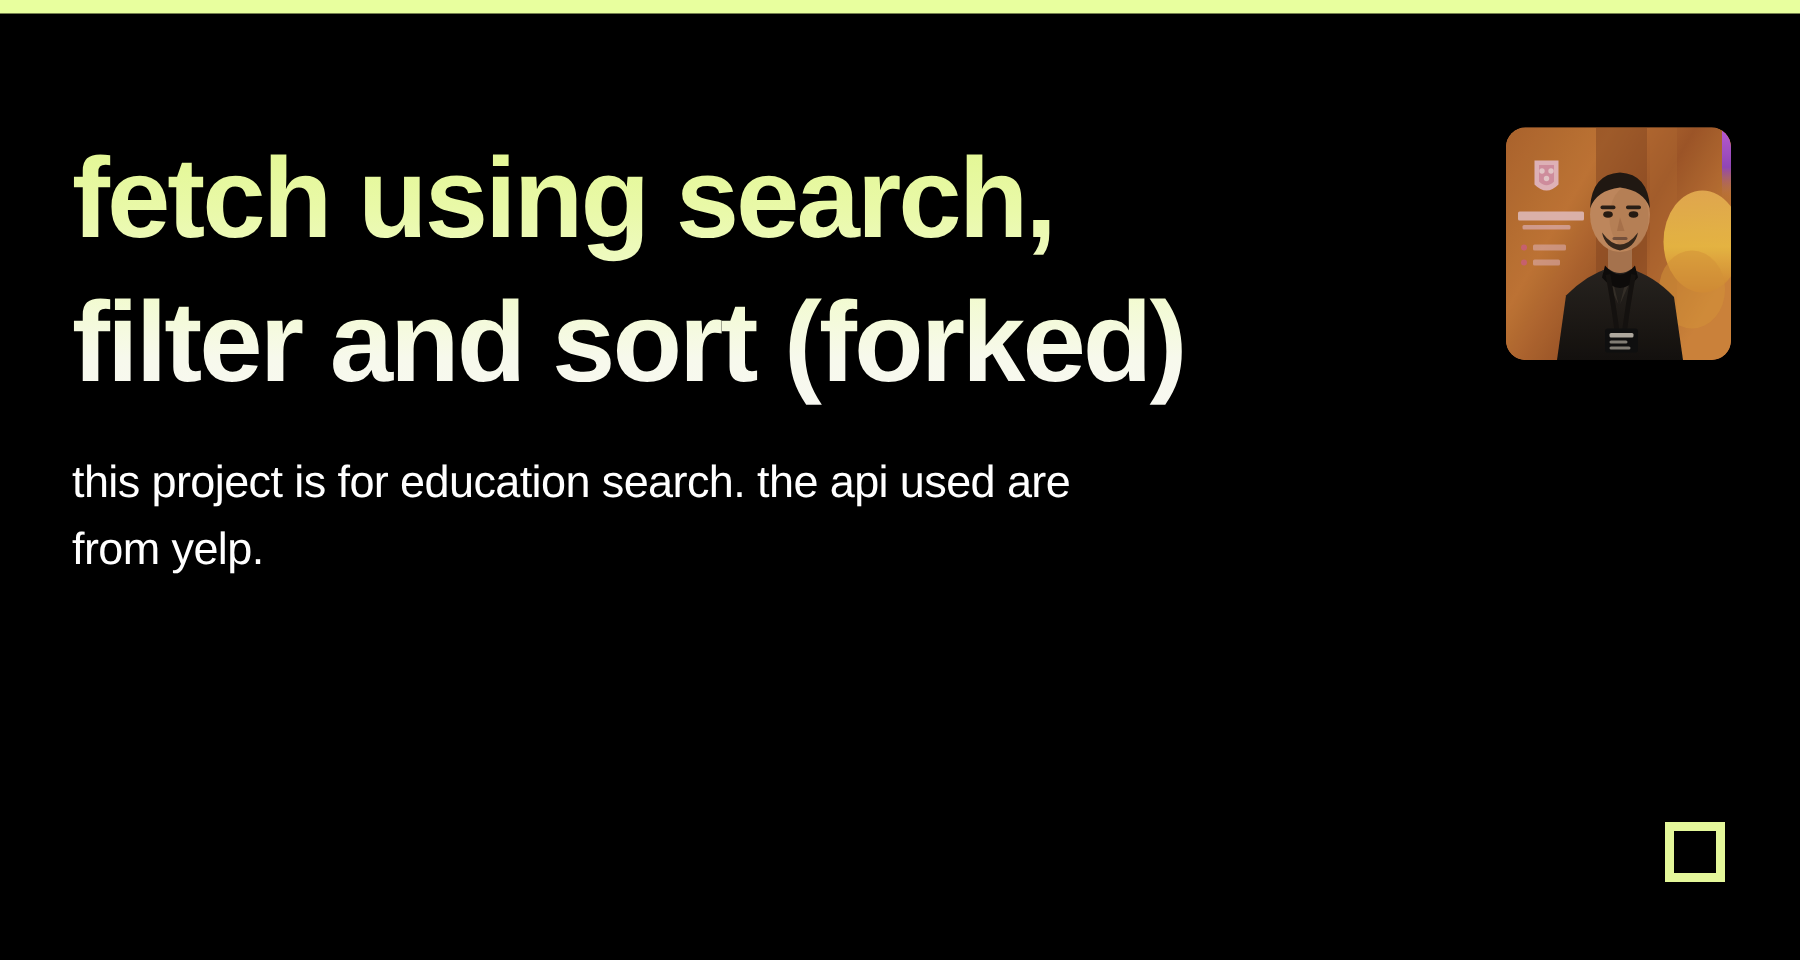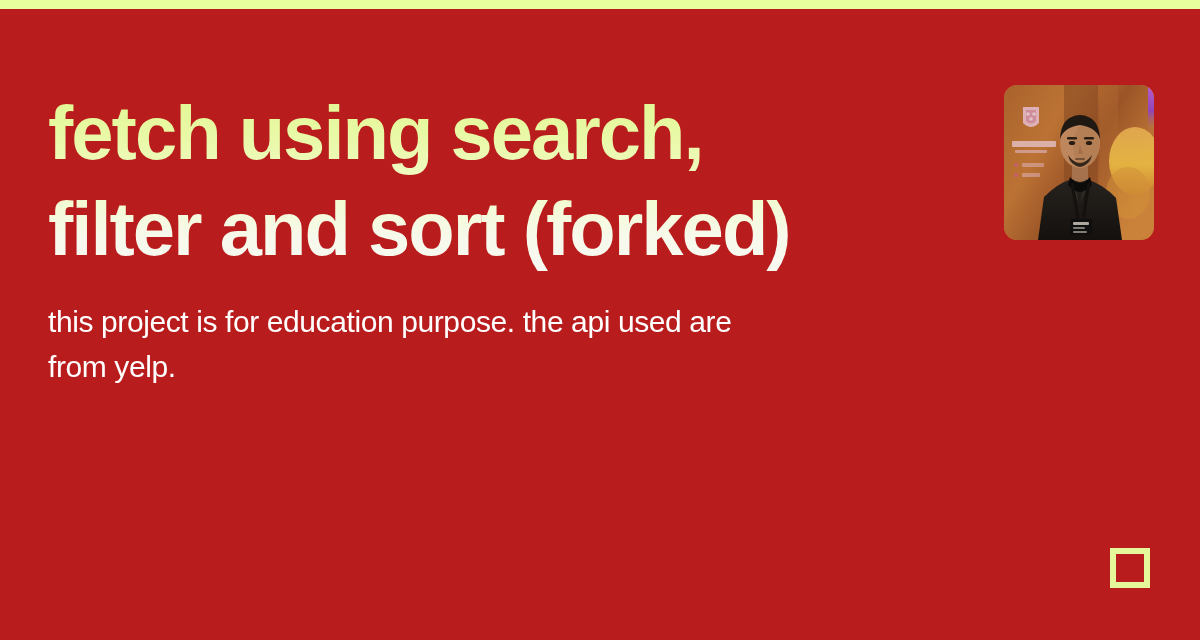--- a/index.html
+++ b/index.html
@@ -11,21 +11,21 @@
     height: 640px;
     background: #141414;
     font-family: "Liberation Sans", sans-serif;
     overflow: hidden;
     position: relative;
   }
 
   .og-card {
     position: absolute;
     inset: 0;
-    background: #b91c1c;
+    background: #000000;
     overflow: hidden;
     padding-left: 11px;
   }
 
   
   .top-accent {
     position: absolute;
     top: 0;
     left: 0;
     width: 1200px;
@@ -100,21 +100,21 @@
 </style>
 </head>
 <body>
 
 <div class="og-card">
 
   <div class="top-accent"></div>
 
   <div class="content">
     <h1 class="title">fetch using search, filter and sort (forked)</h1>
-    <p class="description">this project is for education purpose. the api used are from yelp.</p>
+    <p class="description">this project is for education search. the api used are from yelp.</p>
   </div>
 
   <div class="avatar-wrap">
     <svg class="avatar-svg" viewBox="0 0 150 155" xmlns="http://www.w3.org/2000/svg">
       <defs>
         <linearGradient id="bgGrad" x1="0" y1="0" x2="1" y2="0.6">
           <stop offset="0%" stop-color="#b4692f"></stop>
           <stop offset="35%" stop-color="#c87a38"></stop>
           <stop offset="62%" stop-color="#a55a2a"></stop>
           <stop offset="100%" stop-color="#d78a3e"></stop>

